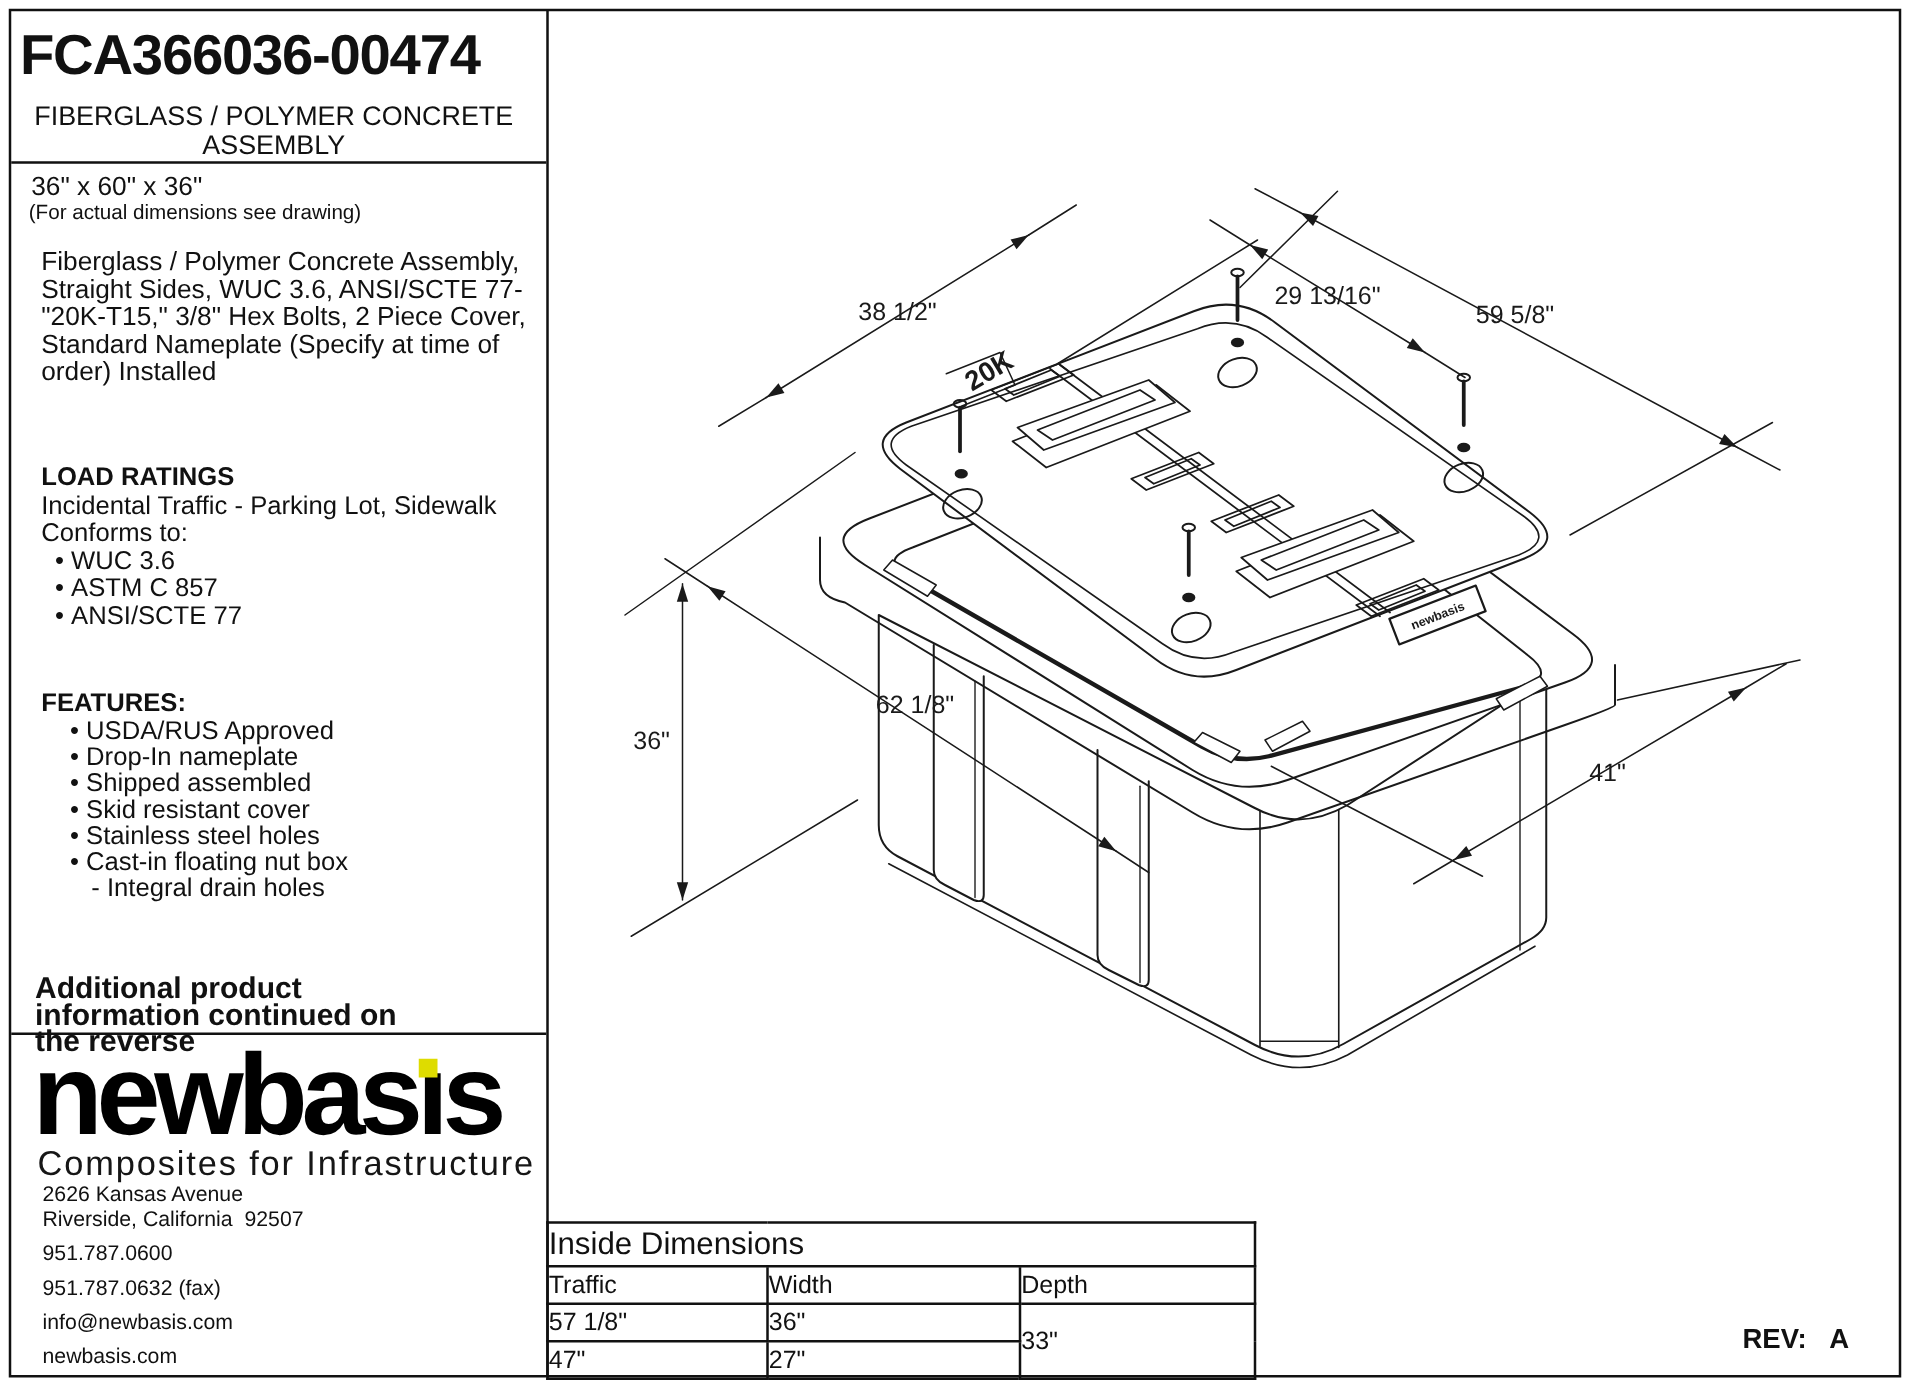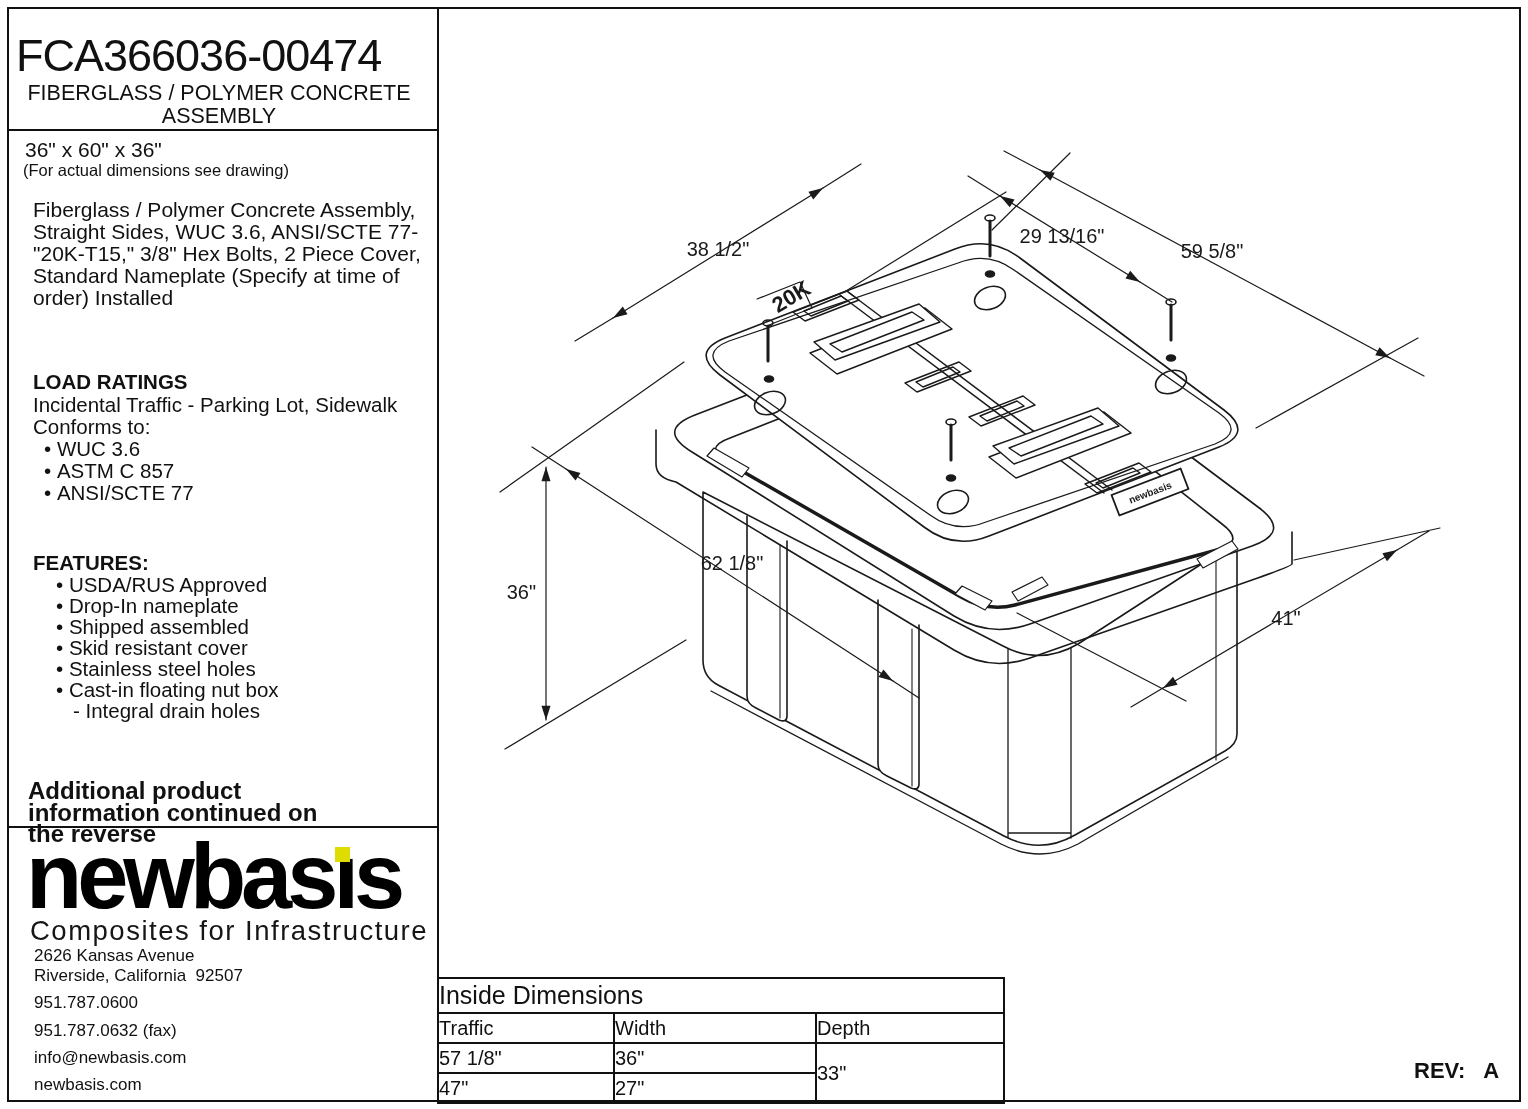--- a/index.html
+++ b/index.html
@@ -3,21 +3,21 @@
 <meta charset="utf-8">
 <style>
   html,body{margin:0;padding:0;background:#e8e8e8;}
   .page{position:relative;width:1528px;height:1109px;background:#ffffff;
         font-family:"Liberation Sans", sans-serif;color:#111;overflow:hidden;}
   .frame{position:absolute;left:7px;top:7px;right:7px;bottom:7px;border:2.5px solid #111;}
   .vdiv{position:absolute;left:437px;top:8px;width:2px;height:1092px;background:#111;}
   .hdiv1{position:absolute;left:9px;top:129px;width:428px;height:2px;background:#111;}
   .hdiv2{position:absolute;left:9px;top:826px;width:428px;height:2px;background:#111;}
 
-  .part-number{position:absolute;left:16px;top:30px;width:414px;font-size:45px;font-weight:normal;
+  .part-number{position:absolute;left:16px;top:18px;width:414px;font-size:45px;font-weight:bold;
                letter-spacing:-1px;white-space:nowrap;}
   .product-type{position:absolute;left:4px;top:82px;width:430px;text-align:center;font-size:21.5px;line-height:23px;}
 
   .size-line{position:absolute;left:25px;top:138px;font-size:21px;}
   .size-note{position:absolute;left:23px;top:161px;font-size:16.5px;}
   .descr{position:absolute;left:33px;top:199px;width:392px;font-size:21px;line-height:22px;}
 
   .load{position:absolute;left:33px;top:371px;width:390px;font-size:20.5px;line-height:22px;}
   .load h3, .feat h3{margin:0 0 1px 0;font-size:20.5px;font-weight:bold;}
   ul.plain{margin:0;padding:0;list-style:none;}
@@ -34,21 +34,21 @@
   .tagline{position:absolute;left:30px;top:915px;font-size:27.5px;letter-spacing:1.5px;color:#161616;white-space:nowrap;}
   .contact{position:absolute;left:0;top:0;}
   .cline{position:absolute;left:34px;font-size:17px;white-space:pre;}
 
   .dim-table{position:absolute;left:437px;top:977px;border-collapse:collapse;table-layout:fixed;}
   .dim-table td,.dim-table th{border:2px solid #111;font-weight:normal;text-align:left;padding:0;}
   .dim-table .t-title{font-size:25px;height:33px;}
   .dim-table .t-head{font-size:20px;height:28px;}
   .dim-table .t-cell{font-size:20px;height:28px;}
 
-  .rev{position:absolute;left:1394px;top:1058px;font-size:22px;font-weight:bold;display:flex;gap:18px;margin-left:20px;}
+  .rev{position:absolute;left:1394px;top:1058px;font-size:22px;font-weight:bold;display:flex;gap:18px;}
 
   svg text{font-family:"Liberation Sans", sans-serif;}
   .dimlabel{font-size:20px;fill:#1a1a1a;}
 </style>
 </head>
 <body>
 
 <div class="page">
   <div class="frame"></div>
   <div class="vdiv"></div>

